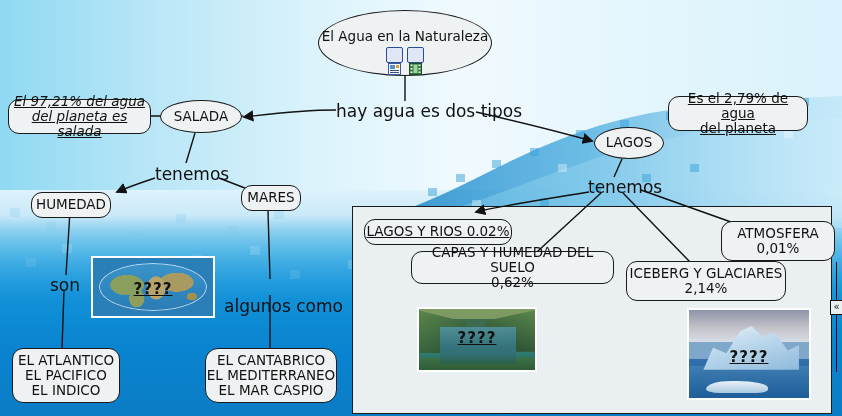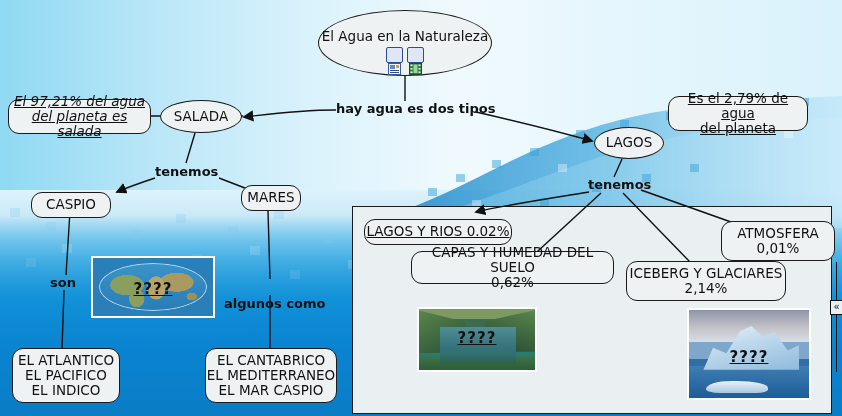--- a/index.html
+++ b/index.html
@@ -95,25 +95,24 @@
     width: 15px; height: 14px;
     border: 1px solid #2b4c9b;
     border-radius: 2px;
     background: #dfe7f7;
     display: block;
   }
 
   
   .linkword {
     position: absolute;
-    font-size: 13px;
+    font-size: 17px;
     color: #111;
     white-space: nowrap;
     background: transparent;
-    font-weight: bold;
   }
 
   
   #subpanel {
     position: absolute;
     left: 352px; top: 206px;
     width: 480px; height: 208px;
     box-sizing: border-box;
     background: #eaf0f2;
     border: 1.4px solid #1a1a1a;
@@ -368,34 +367,34 @@
     <span class="u">El 97,21% del agua
 del planeta es salada</span>
   </div>
 
   <div class="node rounded concept" style="left:668px; top:96px; width:140px; height:35px;">
     <span class="u">Es el 2,79% de agua
 del planeta</span>
   </div>
 
   <div class="node rounded concept" style="left:31px; top:192px; width:80px; height:26px;">
-    <span>CASPIO</span>
+    <span>HUMEDAD</span>
   </div>
 
   <div class="node rounded concept" style="left:241px; top:185px; width:60px; height:26px;">
     <span>MARES</span>
   </div>
 
   <div class="node rounded concept" style="left:12px; top:348px; width:108px; height:55px;">
     <span>EL ATLANTICO
 EL PACIFICO
 EL INDICO</span>
   </div>
 
-  <div class="node rounded concept" style="left:205px; top:348px; width:132px; height:55px;">
+  <div class="node rounded concept" style="left:205px; top:348px; width:132px; height:55px;border-radius:13px;">
     <span>EL CANTABRICO
 EL MEDITERRANEO
 EL MAR CASPIO</span>
   </div>
 
   <div class="node rounded concept" style="left:364px; top:219px; width:148px; height:26px;">
     <span class="u">LAGOS Y RIOS 0.02%</span>
   </div>
 
   <div class="node rounded concept" style="left:411px; top:251px; width:203px; height:33px;">

